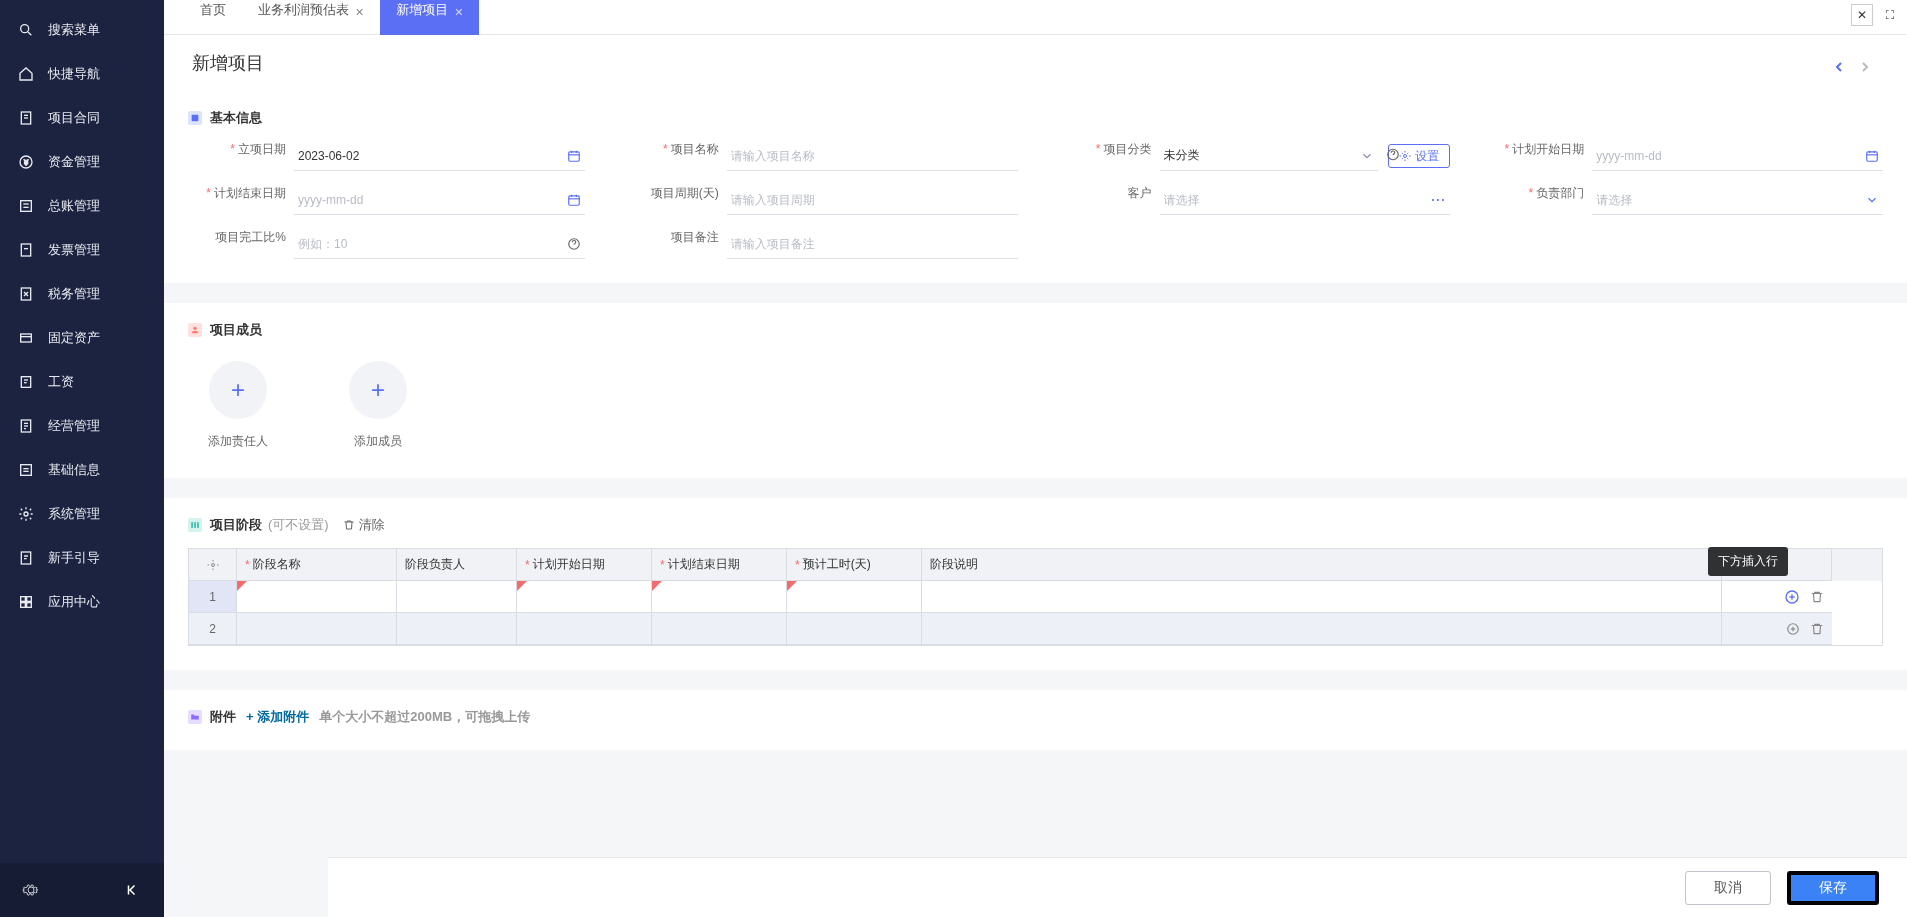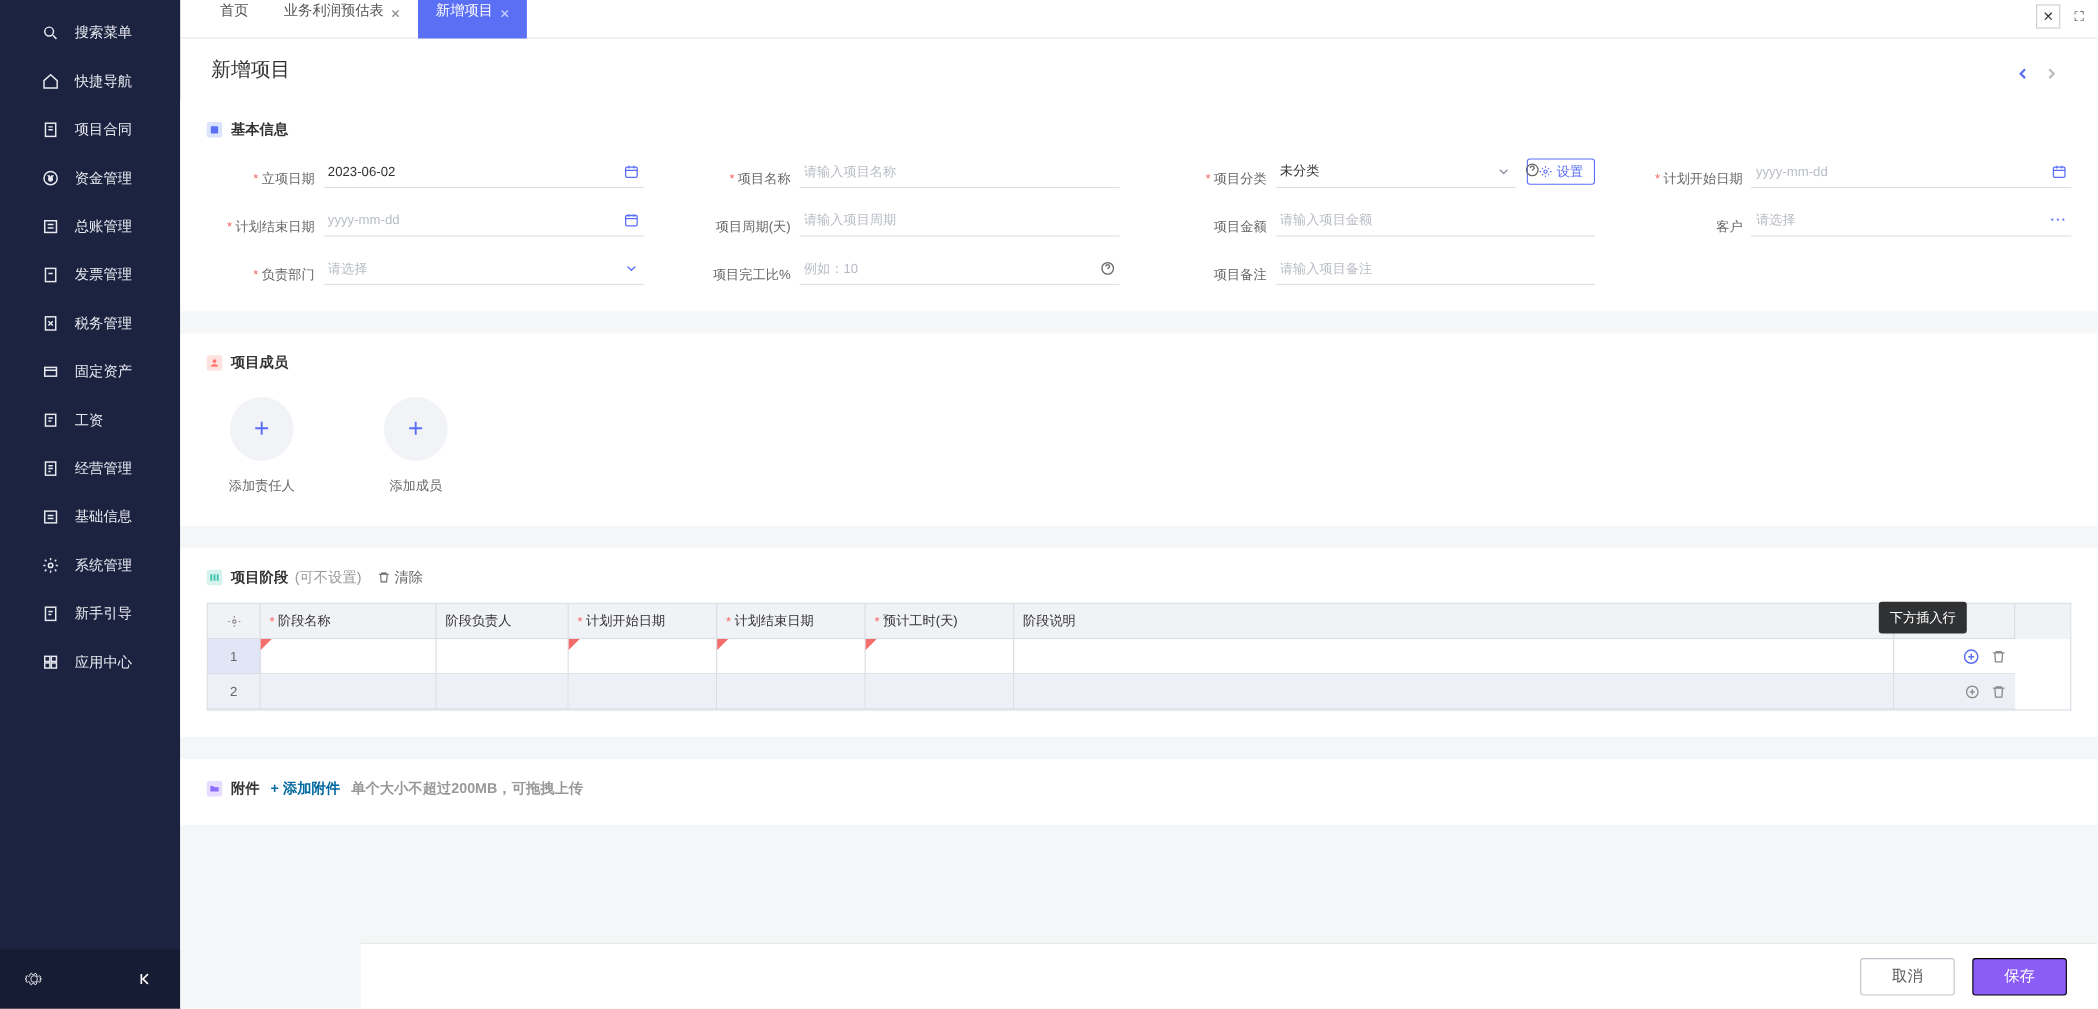--- a/index.html
+++ b/index.html
@@ -1,21 +1,21 @@
 <!DOCTYPE html>
 <html><head>
 <meta charset="utf-8">
 <style>
 * { box-sizing: border-box; margin: 0; padding: 0; }
 body { font-family: "Microsoft YaHei", Arial, sans-serif; font-size: 12px; color: #333; background: #fff; overflow: hidden; }
 .app { display: flex; width: 1907px; height: 917px; position: relative; }
 
 
 .sidebar { width: 164px; background: #1c2340; color: #fff; display: flex; flex-direction: column; position: relative; }
-.sidebar-list { flex: 1; padding-top: 8px; padding-left: 20px; }
+.sidebar-list { flex: 1; padding-top: 8px; }
 .sidebar-item { display: flex; align-items: center; height: 44px; padding: 0 18px; cursor: pointer; font-size: 13px; color: #e8eaf0; }
 .sidebar-item .icon { width: 16px; height: 16px; margin-right: 14px; display: inline-flex; align-items: center; justify-content: center; }
 .sidebar-footer { height: 54px; background: #161c33; display: flex; align-items: center; justify-content: space-between; padding: 0 22px; }
 .sidebar-footer .icon { width: 18px; height: 18px; display: inline-flex; cursor: pointer; color: #fff; }
 
 
 .main { flex: 1; display: flex; flex-direction: column; background: #fff; position: relative; }
 
 
 .tabbar { height: 35px; display: flex; align-items: center; border-bottom: 1px solid #e5e5e5; padding-left: 20px; font-size: 13px; }
@@ -34,21 +34,21 @@
 .content-body { flex: 1; overflow: auto; background: #f5f6f8; padding: 0 0 80px 0; }
 .panel { background: #fff; margin: 0 0 20px 0; padding: 18px 24px 24px 24px; }
 
 .section-head { display: flex; align-items: center; font-size: 13px; font-weight: 600; color: #333; margin-bottom: 14px; }
 .section-head .badge { width: 14px; height: 14px; margin-right: 8px; border-radius: 2px; display: inline-flex; align-items: center; justify-content: center; }
 .section-head .hint { font-weight: 400; color: #999; margin-left: 6px; }
 .section-head .clear-link { margin-left: 14px; color: #666; font-weight: 400; display: flex; align-items: center; cursor: pointer; }
 .section-head .clear-link svg { margin-right: 4px; }
 
 .form-grid { display: grid; grid-template-columns: repeat(4, 1fr); gap: 14px 36px; }
-.form-row { display: flex; align-items: flex-end; }
+.form-row { display: flex; align-items: flex-start; }
 .form-label { width: 106px; text-align: right; padding-right: 8px; color: #666; font-size: 12px; flex-shrink: 0; }
 .form-label .req { color: #f56c6c; margin-right: 3px; }
 .form-control { flex: 1; position: relative; }
 .input { width: 100%; height: 30px; border: none; border-bottom: 1px solid #dcdfe6; padding: 0 28px 0 4px; font-size: 12px; color: #333; outline: none; background: transparent; }
 .input::placeholder { color: #b8bcc5; }
 .input-suffix { position: absolute; right: 4px; top: 50%; transform: translateY(-50%); color: #8a8fa0; display: flex; align-items: center; }
 .input-suffix svg { width: 14px; height: 14px; }
 .suffix-extra { position: absolute; right: -22px; top: 50%; transform: translateY(-50%); color: #333; }
 .settings-btn { height: 24px; padding: 0 10px; border: 1px solid #5b6ff5; color: #5b6ff5; background: #fff; border-radius: 3px; font-size: 12px; display: inline-flex; align-items: center; cursor: pointer; margin-left: 10px; }
 .settings-btn svg { margin-right: 4px; }
@@ -78,21 +78,21 @@
 .tooltip { position: absolute; background: #303133; color: #fff; font-size: 12px; padding: 6px 10px; border-radius: 3px; white-space: nowrap; z-index: 100; }
 
 
 .attach-link { color: #0369a1; margin: 0 10px; cursor: pointer; }
 .attach-hint { color: #999; }
 
 
 .footer { position: absolute; bottom: 0; right: 0; left: 164px; height: 60px; background: #fff; border-top: 1px solid #e5e5e5; display: flex; align-items: center; justify-content: flex-end; padding-right: 28px; gap: 16px; }
 .btn { height: 34px; padding: 0 28px; border-radius: 3px; font-size: 14px; cursor: pointer; display: inline-flex; align-items: center; }
 .btn-default { background: #fff; border: 1px solid #c0c4cc; color: #555; }
-.btn-primary { background: #8b5cf6; border: 1px solid #000000; color: #fff; }
+.btn-primary { background: #3b82f6; border: 4px solid #000000; color: #fff; }
 
 .section-head .badge.blue { background: #dbe3ff; color: #5b6ff5; }
 .section-head .badge.pink { background: #ffe2e0; color: #ff7b72; }
 .section-head .badge.teal { background: #d4f3ee; color: #3cbfad; }
 .section-head .badge.purple { background: #e6dcff; color: #8b6cff; }
 </style>
 </head>
 <body>
 
 <div class="app">
@@ -358,24 +358,20 @@
                     <line x1="3" y1="10" x2="21" y2="10"></line>
                     <line x1="8" y1="3" x2="8" y2="7"></line>
                     <line x1="16" y1="3" x2="16" y2="7"></line>
                   </svg>
                 </span>
             </div>
           </div>
           <div class="form-row">
             <div class="form-label"><span>项目周期(天)</span></div>
             <div class="form-control"><input class="input" placeholder="请输入项目周期" style=""></div>
-          </div>
-          <div class="form-row">
-            <div class="form-label"><span>项目金额</span></div>
-            <div class="form-control"><input class="input" placeholder="请输入项目金额" style=""></div>
           </div>
 
           <div class="form-row">
             <div class="form-label"><span>客户</span></div>
             <div class="form-control">
               <input class="input" placeholder="请选择" style="">
               <span class="input-suffix" style="color:#5b6ff5; font-weight:bold; letter-spacing:1px;">···</span>
             </div>
           </div>
           <div class="form-row">

